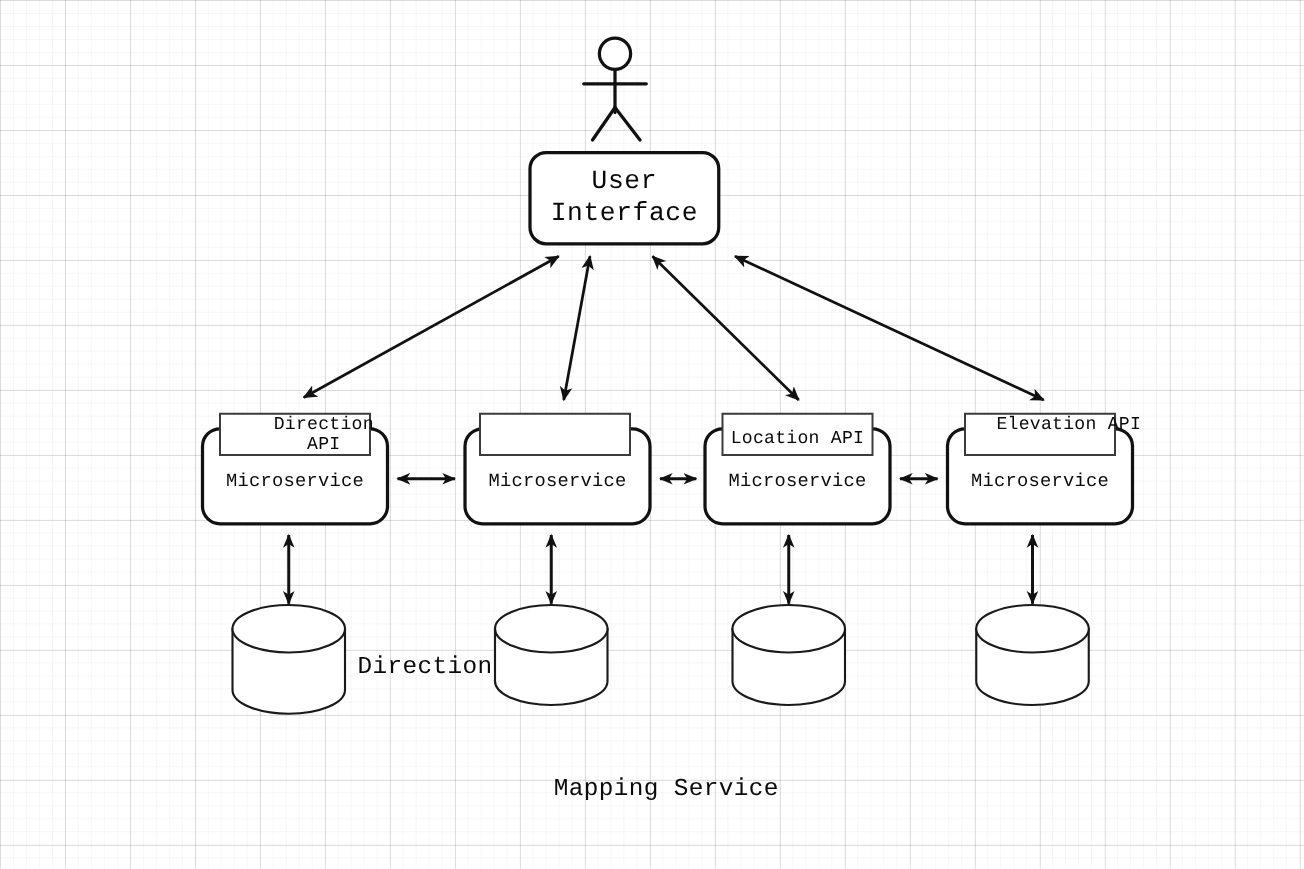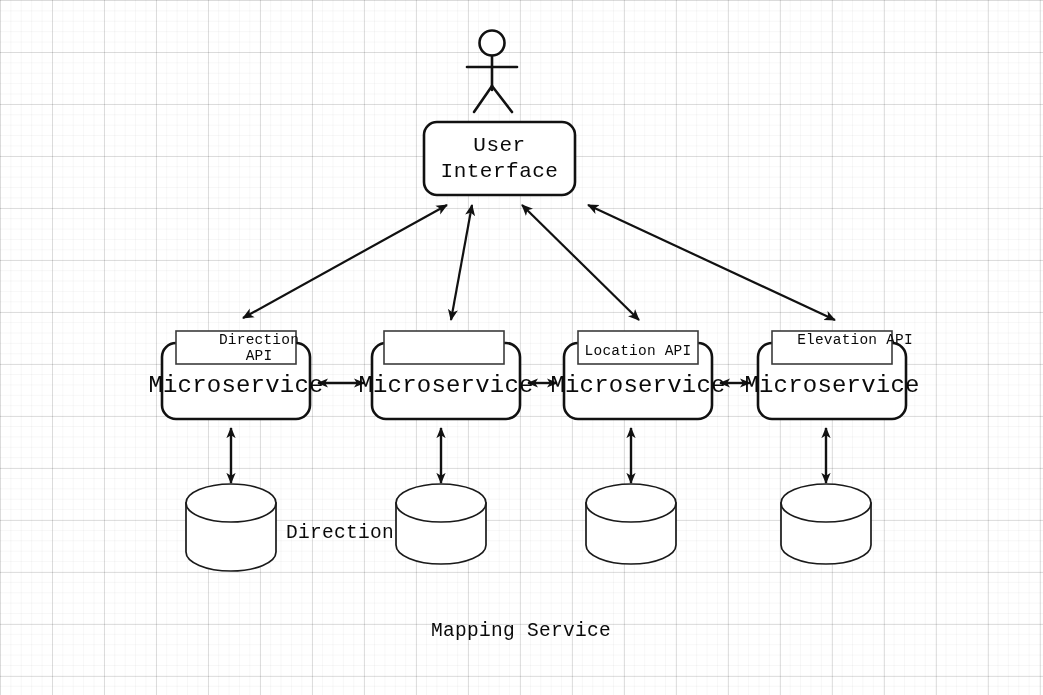--- a/index.html
+++ b/index.html
@@ -44,21 +44,21 @@
     font-family: Liberation Mono, monospace;
     white-space: pre-line;
     pointer-events: none;
     letter-spacing: 0.5px;
   }
   .ui-title {
     font-size: 21px;
     line-height: 1.22;
   }
   .ms-title {
-    font-size: 24px;
+    font-size: 15px;
     letter-spacing: 0.2px;
   }
   .api-title {
     font-size: 14.5px;
     letter-spacing: 0.2px;
   }
   .caption {
     font-size: 19.5px;
     letter-spacing: 0.3px;
     justify-content: flex-start;
@@ -152,15 +152,15 @@
   <div class="node-label api-title" style="left:772px; top:331px; width:120px; height:18px;margin-left:23px;">Elevation API</div>
 
   <div class="node-label ms-title" style="left:162px; top:364px; width:148px; height:42px;">Microservice</div>
   <div class="node-label ms-title" style="left:372px; top:364px; width:148px; height:42px;">Microservice</div>
   <div class="node-label ms-title" style="left:564px; top:364px; width:148px; height:42px;">Microservice</div>
   <div class="node-label ms-title" style="left:758px; top:364px; width:148px; height:42px;">Microservice</div>
 
   <div class="node-label caption" style="left:286px; top:519px; width:200px; height:28px;">Direction</div>
 
 
-  <div class="node-label caption" style="left:431px; top:616px; width:300px; height:30px;">Mapping Service</div>
+  <div class="node-label caption" style="left:443px; top:616px; width:300px; height:30px;">Mapping Service</div>
 
 </div>
 
 </body></html>

